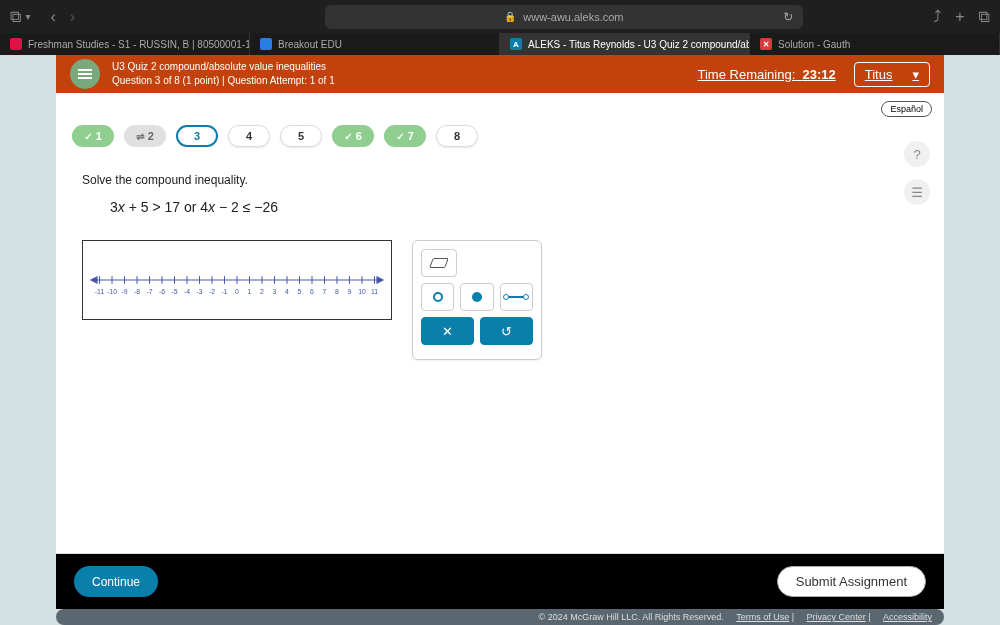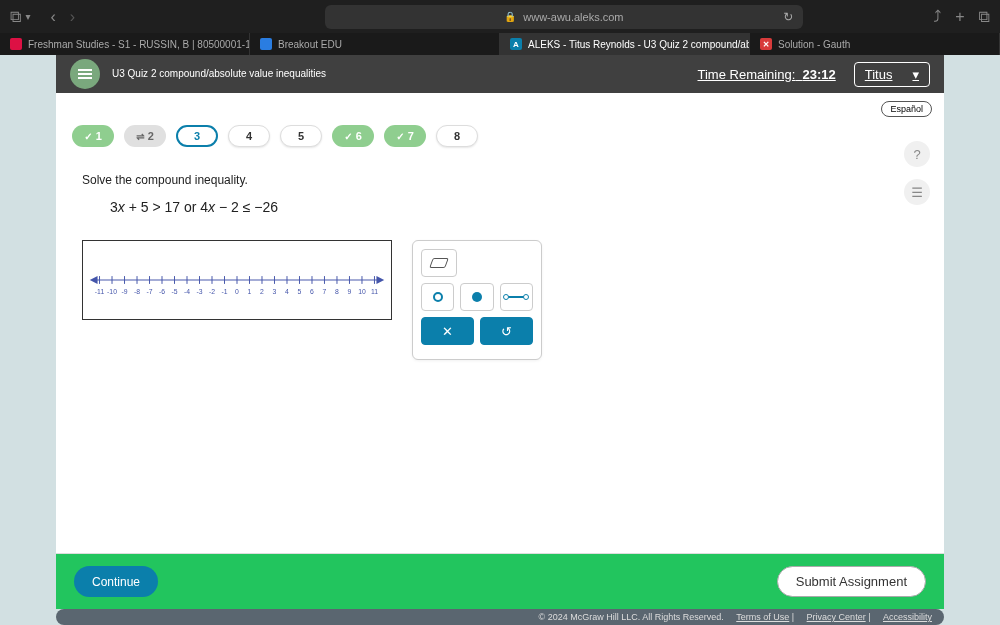--- a/index.html
+++ b/index.html
@@ -21,21 +21,21 @@
 .tab { flex: 1; display: flex; align-items: center; padding: 0 10px; gap: 6px; font-size: 10px; color: #aaa; border-right: 1px solid #333; overflow: hidden; white-space: nowrap; }
 .tab.active { background: #333; color: #fff; }
 .tab-icon { width: 12px; height: 12px; border-radius: 2px; flex-shrink: 0; }
 .tab-icon.red { background: #d14; }
 .tab-icon.blue { background: #2a7de1; }
 .tab-icon.aleks { background: #0b7fab; color: #fff; display: flex; align-items: center; justify-content: center; font-size: 8px; font-weight: bold; }
 .tab-icon.gauth { background: #d83b3b; color: #fff; display: flex; align-items: center; justify-content: center; font-size: 8px; font-weight: bold; }
 
 
 .app-bg { background: #d2e0e2; height: calc(625px - 55px); padding: 0; position: relative; }
-.app-header { background: #404040; height: 38px; display: flex; align-items: center; padding: 0 14px; color: #fff; margin: 0 56px; }
+.app-header { background: #c2410c; height: 38px; display: flex; align-items: center; padding: 0 14px; color: #fff; margin: 0 56px; }
 .hamburger { width: 30px; height: 30px; border-radius: 50%; background: #7aa87d; display: flex; align-items: center; justify-content: center; margin-right: 12px; }
 .hamburger div { width: 14px; height: 2px; background: #fff; box-shadow: 0 -4px 0 #fff, 0 4px 0 #fff; }
 .quiz-info { font-size: 10px; line-height: 1.4; }
 .quiz-title { font-weight: normal; }
 .header-right { margin-left: auto; display: flex; align-items: center; gap: 18px; font-size: 13px; text-decoration: underline; }
 .user-btn { border: 1px solid #fff; border-radius: 4px; padding: 4px 10px; display: flex; align-items: center; gap: 20px; }
 
 
 .content { background: #fff; margin: 0 56px; min-height: 498px; position: relative; }
 .espanol-row { display: flex; justify-content: flex-end; padding: 8px 12px 4px; }
@@ -72,21 +72,21 @@
 .segment-icon::before, .segment-icon::after { content: ''; position: absolute; width: 4px; height: 4px; border: 1px solid #0b7fab; border-radius: 50%; top: -2px; background: #fff; }
 .segment-icon::before { left: -3px; }
 .segment-icon::after { right: -3px; }
 .eraser { width: 16px; height: 10px; border: 1.5px solid #555; transform: skewX(-20deg); border-radius: 2px; }
 
 
 .side-icons { position: absolute; right: 14px; top: 48px; display: flex; flex-direction: column; gap: 12px; }
 .side-icon { width: 26px; height: 26px; border-radius: 50%; background: #f0f0f0; display: flex; align-items: center; justify-content: center; color: #888; font-size: 13px; }
 
 
-.footer-bar { position: absolute; bottom: 16px; left: 56px; right: 56px; background: #22c55e; border-top: 1px solid #ddd; padding: 12px 18px; display: flex; justify-content: space-between; }
+.footer-bar { position: absolute; bottom: 16px; left: 56px; right: 56px; background: #000000; border-top: 1px solid #ddd; padding: 12px 18px; display: flex; justify-content: space-between; }
 .continue-btn { background: #0b7fab; color: #fff; border-radius: 16px; padding: 7px 18px; font-size: 12px; border: none; }
 .submit-btn { background: #fff; color: #333; border-radius: 16px; padding: 7px 18px; font-size: 13px; border: 1px solid #aaa; }
 .copyright { position: absolute; bottom: 0; left: 56px; right: 56px; background: #5a6670; color: #ddd; font-size: 9px; padding: 3px 12px; text-align: right; border-radius: 8px; }
 .copyright span { margin-left: 10px; text-decoration: underline; }
 </style>
 </head>
 <body>
 
 <div class="browser-top">
   <div class="sidebar-toggle">⧉ <span style="font-size:10px">▾</span></div>
@@ -125,20 +125,21 @@
     </div>
 </div>
 
 <div class="app-bg">
   <div class="app-header">
     <div class="hamburger">
         <div></div>
       </div>
     <div class="quiz-info">
       <div class="quiz-title">U3 Quiz 2 compound/absolute value inequalities</div>
+      <div>Question 3 of 8 (1 point)  |  Question Attempt: 1 of 1</div>
     </div>
     <div class="header-right">
       <span><span>Time Remaining:</span> &nbsp;<b>23:12</b></span>
       <div class="user-btn">
           <span>Titus</span>
           <span>▾</span>
         </div>
     </div>
   </div>
 

